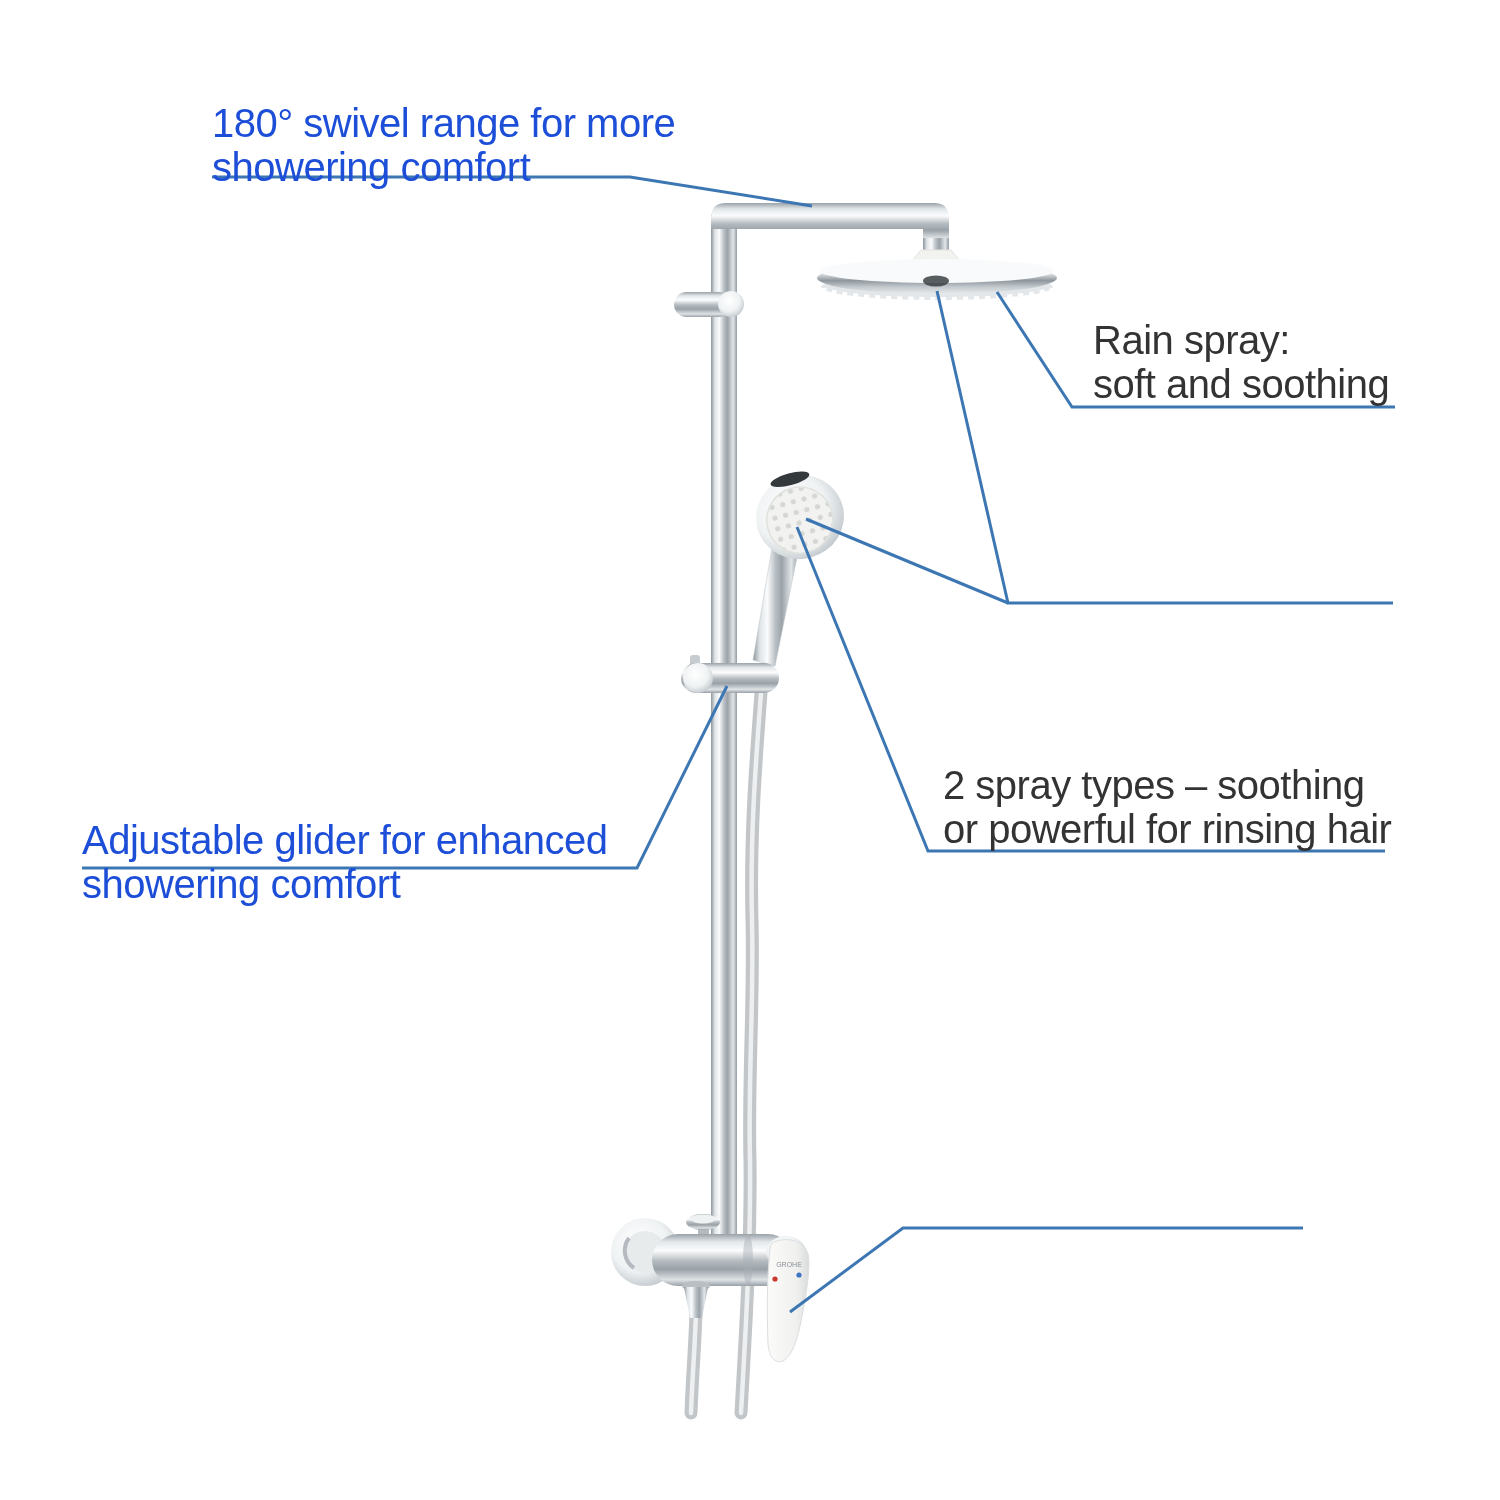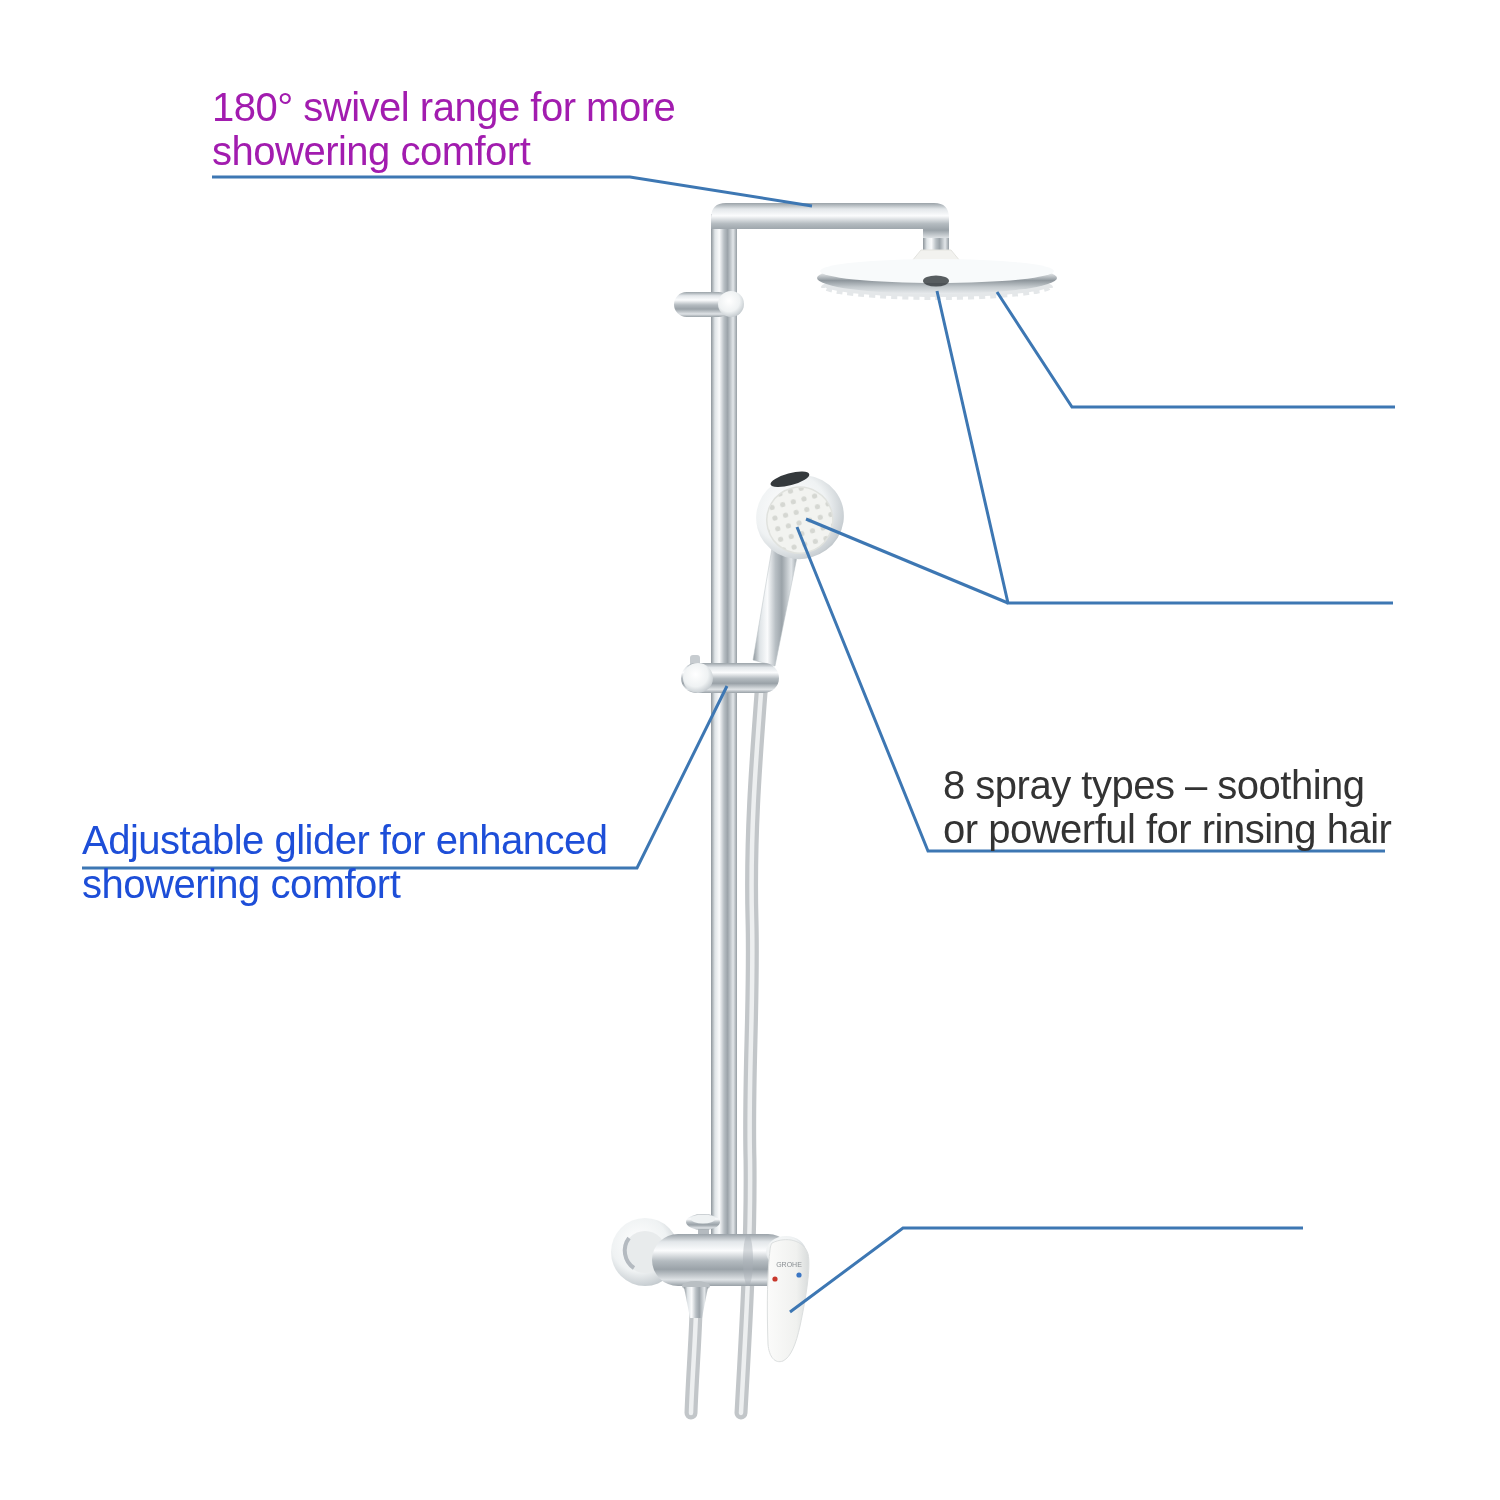--- a/index.html
+++ b/index.html
@@ -148,25 +148,27 @@
       <path class="callout" d="M212,177 L630,177 L812,206" stroke="#3d77b3"></path>
       <path class="callout" d="M997,292 L1072,407 L1395,407" stroke="#3d77b3"></path>
       <path class="callout" d="M937,291 L1008,603 L1393,603" stroke="#3d77b3"></path>
       <path class="callout" d="M806,519 L1008,603" stroke="#3d77b3"></path>
       <path class="callout" d="M797,527 L928,851 L1385,851" stroke="#3d77b3"></path>
       <path class="callout" d="M82,868 L637,868 L727,686" stroke="#3d77b3"></path>
       <path class="callout" d="M790,1312 L903,1228 L1303,1228" stroke="#3d77b3"></path>
     </g>
   </svg>
 
-  <div class="label" style="left: 212px; top: 85px; color: #a21caf;">180° swivel range for more
+  <div class="label" style="left: 212px; top: 101px; color: #1d4ed8;">180° swivel range for more
 showering comfort</div>
 
+  <div class="label" style="left: 1093px; top: 318px; color: rgb(51, 51, 51);">Rain spray:
+soft and soothing</div>
 
 
   <div class="label" style="left: 82px; top: 818px; color: #1d4ed8;">Adjustable glider for enhanced
 showering comfort</div>
 
-  <div class="label" style="left: 943px; top: 763px; color: rgb(51, 51, 51);">8 spray types – soothing
+  <div class="label" style="left: 943px; top: 763px; color: rgb(51, 51, 51);">2 spray types – soothing
 or powerful for rinsing hair</div>
 
 
 </div>
 
 </body></html>

